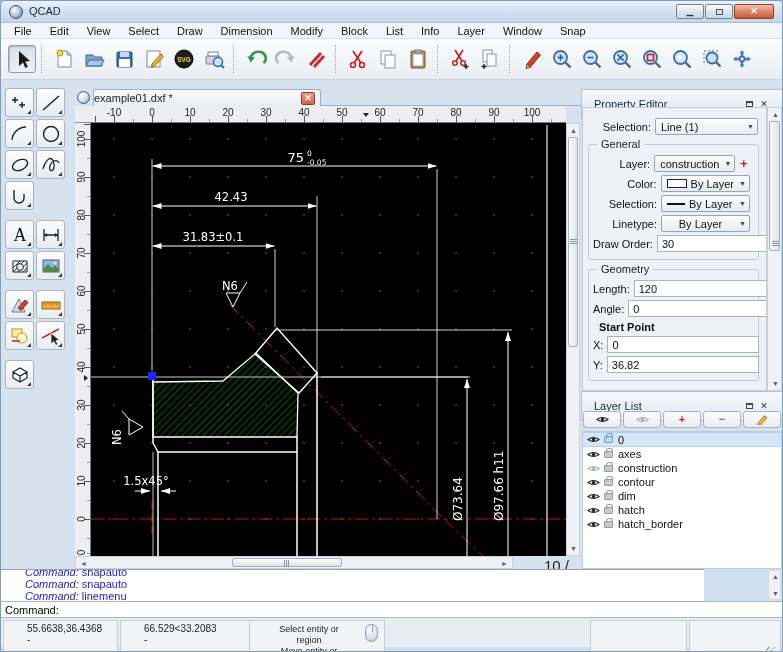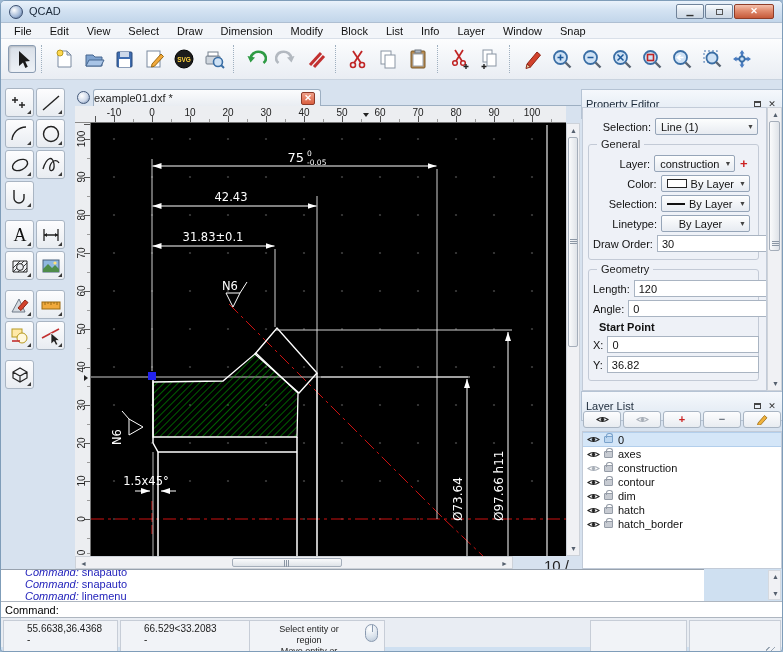--- a/index.html
+++ b/index.html
@@ -77,21 +77,21 @@
   .vscroll{position:absolute;left:565px;top:122px;width:14px;height:433px;background:#f0f1f4;border:1px solid #cdd2d9;}
   .hscroll{position:absolute;left:74px;top:555px;width:438px;height:13px;background:#f0f1f4;border:1px solid #cdd2d9;}
   .sb-arrow{position:absolute;font-size:7px;color:#55606e;line-height:1;}
   .sb-thumb{position:absolute;background:linear-gradient(90deg,#fafbfc,#dfe3e8);border:1px solid #a5aeba;border-radius:2px;}
   .hthumb{top:1px;height:9px;background:linear-gradient(#fafbfc,#dfe3e8);}
   .grip{position:absolute;display:flex;gap:1px;}
   .grip i{width:1px;height:7px;background:#8b96a4;display:block;}
   .zoom-indicator{position:absolute;left:514px;top:556px;width:54px;text-align:right;font-size:15px;color:#222;}
   
   .dock-title{position:absolute;height:30px;background:linear-gradient(#f5f8fc,#dfe8f2);
-    border:1px solid #b5c3d4;display:flex;align-items:center;padding:0 4px;font-size:11px;color:#1c2a3a;}
+    border:1px solid #b5c3d4;display:flex;align-items:center;padding:0 12px;font-size:11px;color:#1c2a3a;}
   .dock-title .spacer{flex:1;}
   .dock-btn{width:12px;height:12px;margin-left:3px;display:flex;align-items:center;justify-content:center;
     font-size:9px;color:#333;line-height:1;}
   .floatglyph{width:7px;height:6px;border:1px solid #444;border-top-width:2px;}
   .pe-body{position:absolute;left:581px;top:106px;width:185px;height:284px;background:#eef1f7;
     border:1px solid #c2cbd8;overflow:hidden;padding-top:7px;}
   .pe-scroll{position:absolute;left:766px;top:106px;width:15px;height:284px;background:#f0f1f4;border:1px solid #cdd2d9;}
   .prow{display:flex;align-items:center;margin:3px 8px 3px 4px;}
   .plabel{width:64px;text-align:right;margin-right:4px;white-space:nowrap;color:#111;}
   .combo{flex:1;height:17px;background:linear-gradient(#fdfefe,#e7ebf1);border:1px solid #96a5b8;border-radius:2px;

